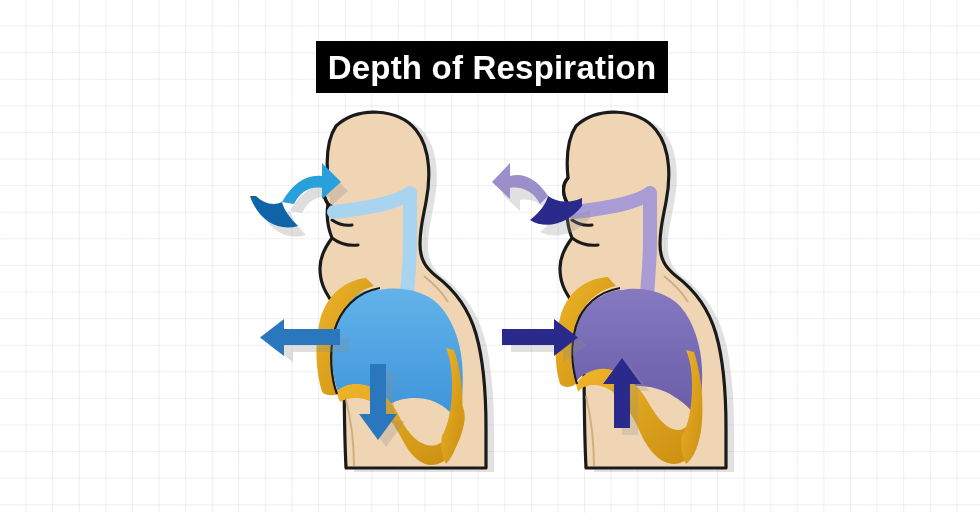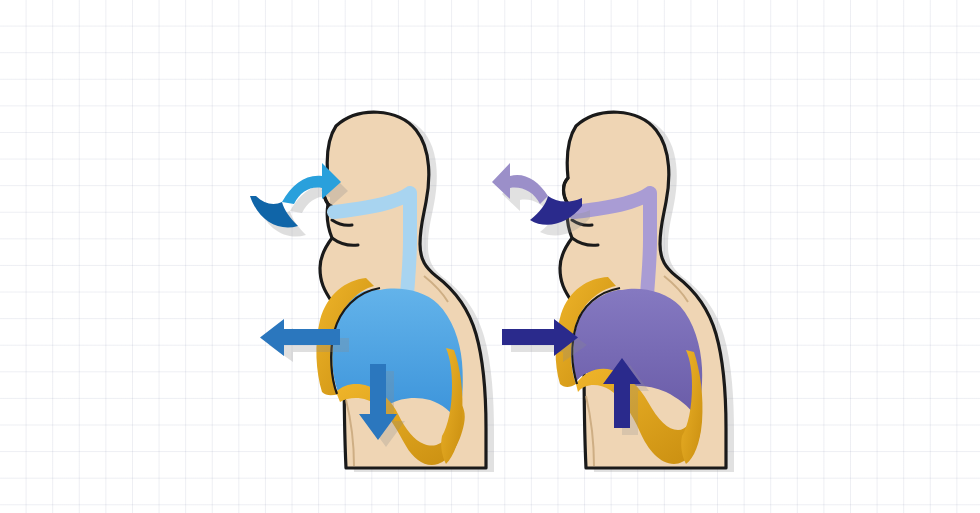--- a/index.html
+++ b/index.html
@@ -57,20 +57,23 @@
     width: 100%;
     height: 100%;
     overflow: visible;
   }
 </style>
 </head>
 <body>
 
 <div id="stage">
 
+  <div id="title-banner">
+    <span id="title-text">Depth of Respiration</span>
+  </div>
 
   <div class="figure-panel" id="figure-inhalation">
     <svg class="figure-svg" viewBox="0 0 260 400">
       <defs>
         <linearGradient id="lungBlue" x1="0" y1="0" x2="0" y2="1">
           <stop offset="0%" stop-color="#63B3EA"></stop>
           <stop offset="100%" stop-color="#3B93DA"></stop>
         </linearGradient>
         <linearGradient id="goldL" x1="0" y1="0" x2="1" y2="1">
           <stop offset="0%" stop-color="#EFB52A"></stop>

